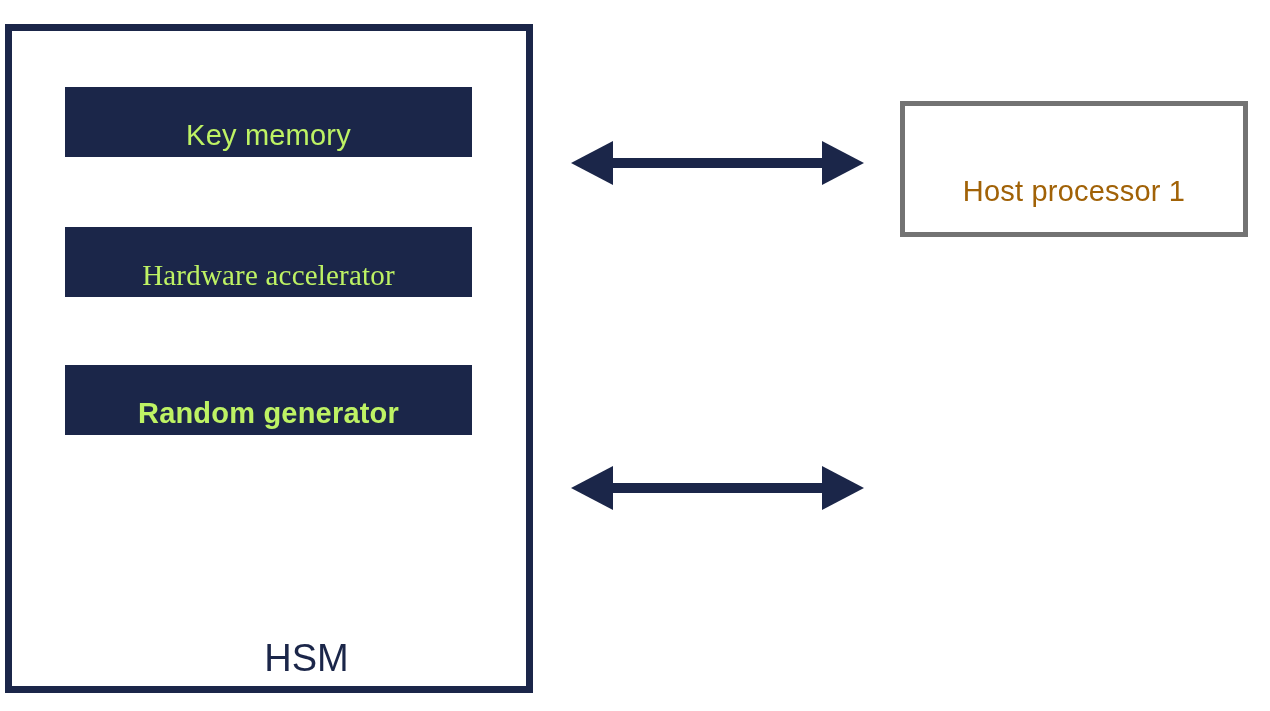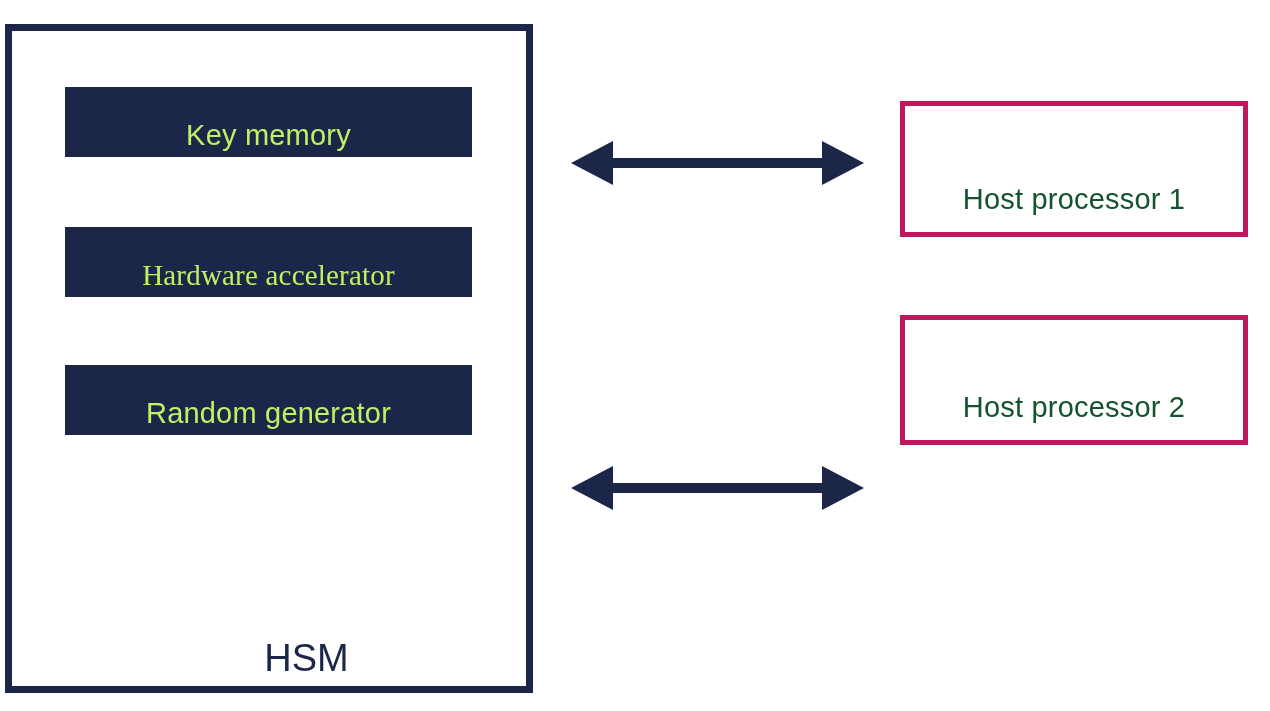--- a/index.html
+++ b/index.html
@@ -35,45 +35,45 @@
     font-size: 29px;
     display: flex;
     align-items: flex-end;
     justify-content: center;
     padding-bottom: 5px;
     box-sizing: border-box;
     letter-spacing: 0.2px;
   }
   .component.c0 { top: 87px; }
   .component.c1 { top: 227px; font-family: Liberation Serif, serif; }
-  .component.c2 { top: 365px; }
+  .component.c2 { top: 365px; font-weight: bold; }
   .component.c3 { top: 505px; }
   .hsm-label {
     position: absolute;
     left: 5px;
     top: 636px;
     width: 603px;
     text-align: center;
     font-size: 38px;
     color: #1b2649;
     line-height: 44px;
   }
   .host-box {
     position: absolute;
     left: 900px;
     width: 348px;
-    border: 5px solid #be185d;
+    border: 5px solid #737373;
     box-sizing: border-box;
     background: #ffffff;
-    color: #14532d;
+    color: #a16207;
     font-size: 29px;
     display: flex;
     align-items: flex-end;
     justify-content: center;
-    padding-bottom: 16px;
+    padding-bottom: 24px;
     letter-spacing: 0.2px;
   }
   .host-box.h0 { top: 101px; height: 136px; }
   .host-box.h1 { top: 315px; height: 130px; }
   .arrow {
     position: absolute;
     left: 565px;
     width: 305px;
     height: 56px;
   }
@@ -103,15 +103,14 @@
   </svg>
 
   <svg class="arrow a1" viewBox="0 0 305 56" aria-hidden="true">
     <line x1="44" y1="28" x2="261" y2="28" stroke="#1b2649" stroke-width="10"></line>
     <polygon points="6,28 48,6 48,50" fill="#1b2649"></polygon>
     <polygon points="299,28 257,6 257,50" fill="#1b2649"></polygon>
   </svg>
 
   <div class="host-box h0">Host processor 1</div>
 
-  <div class="host-box h1">Host processor 2</div>
 
 </div>
 
 </body></html>

